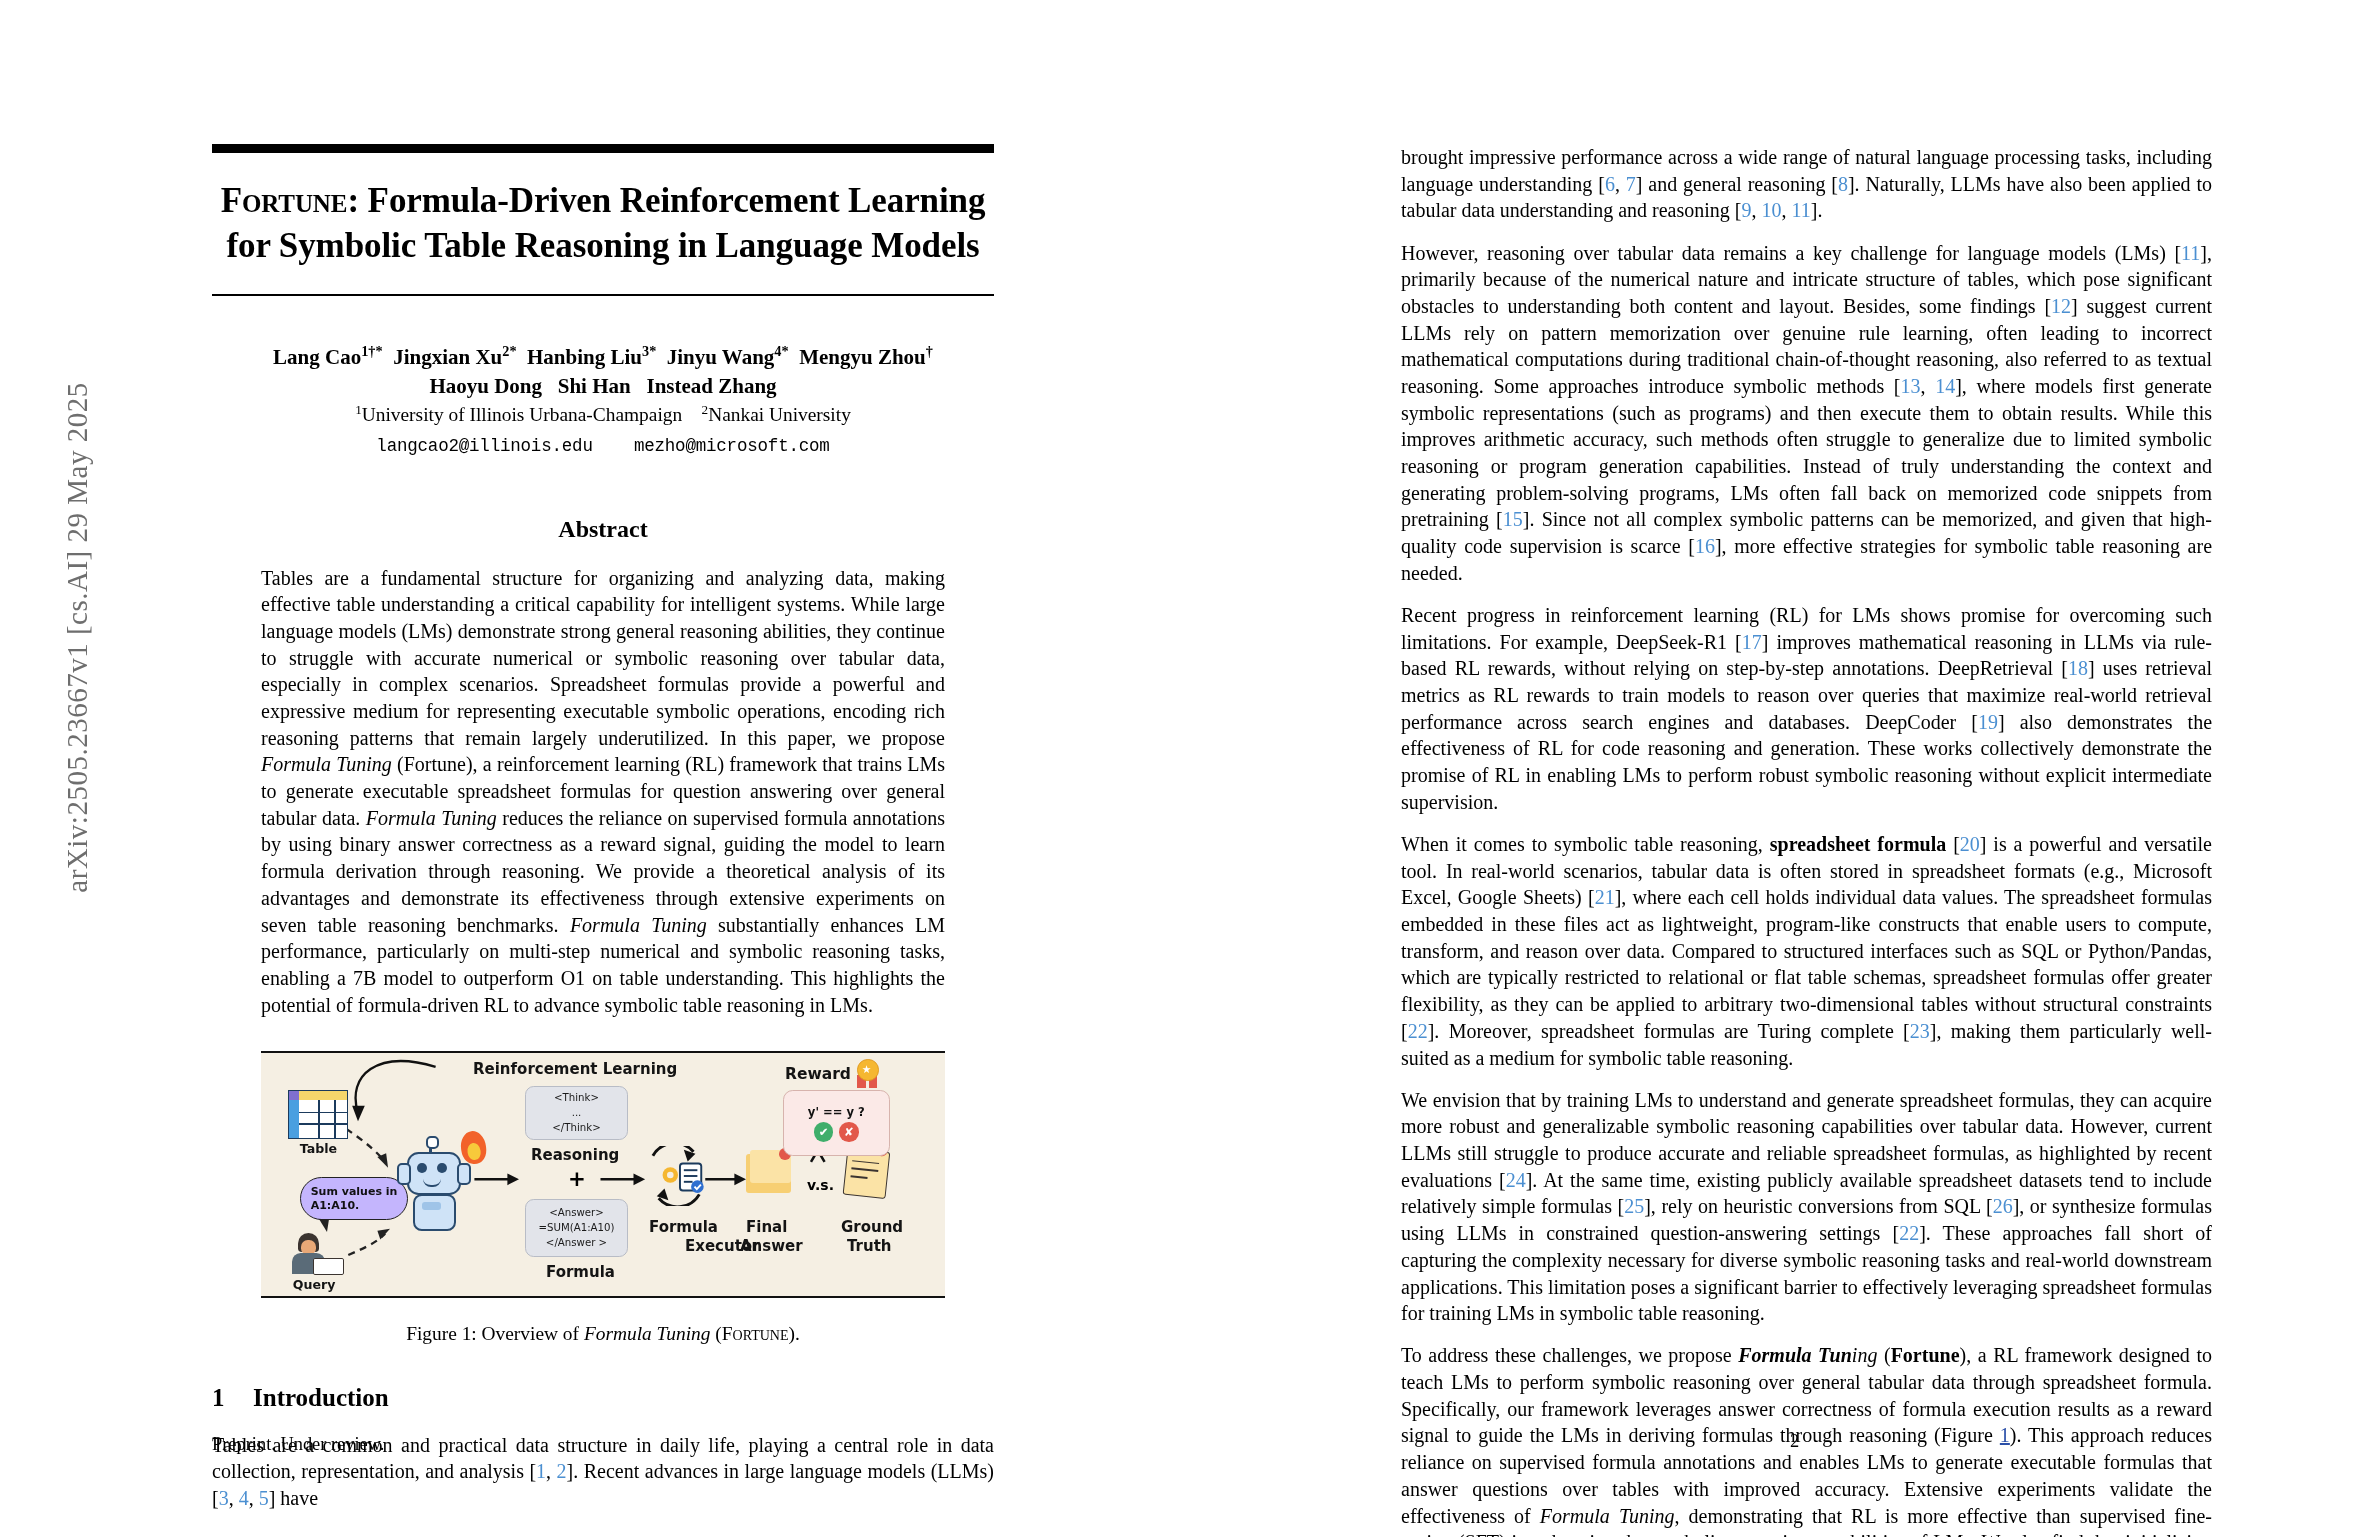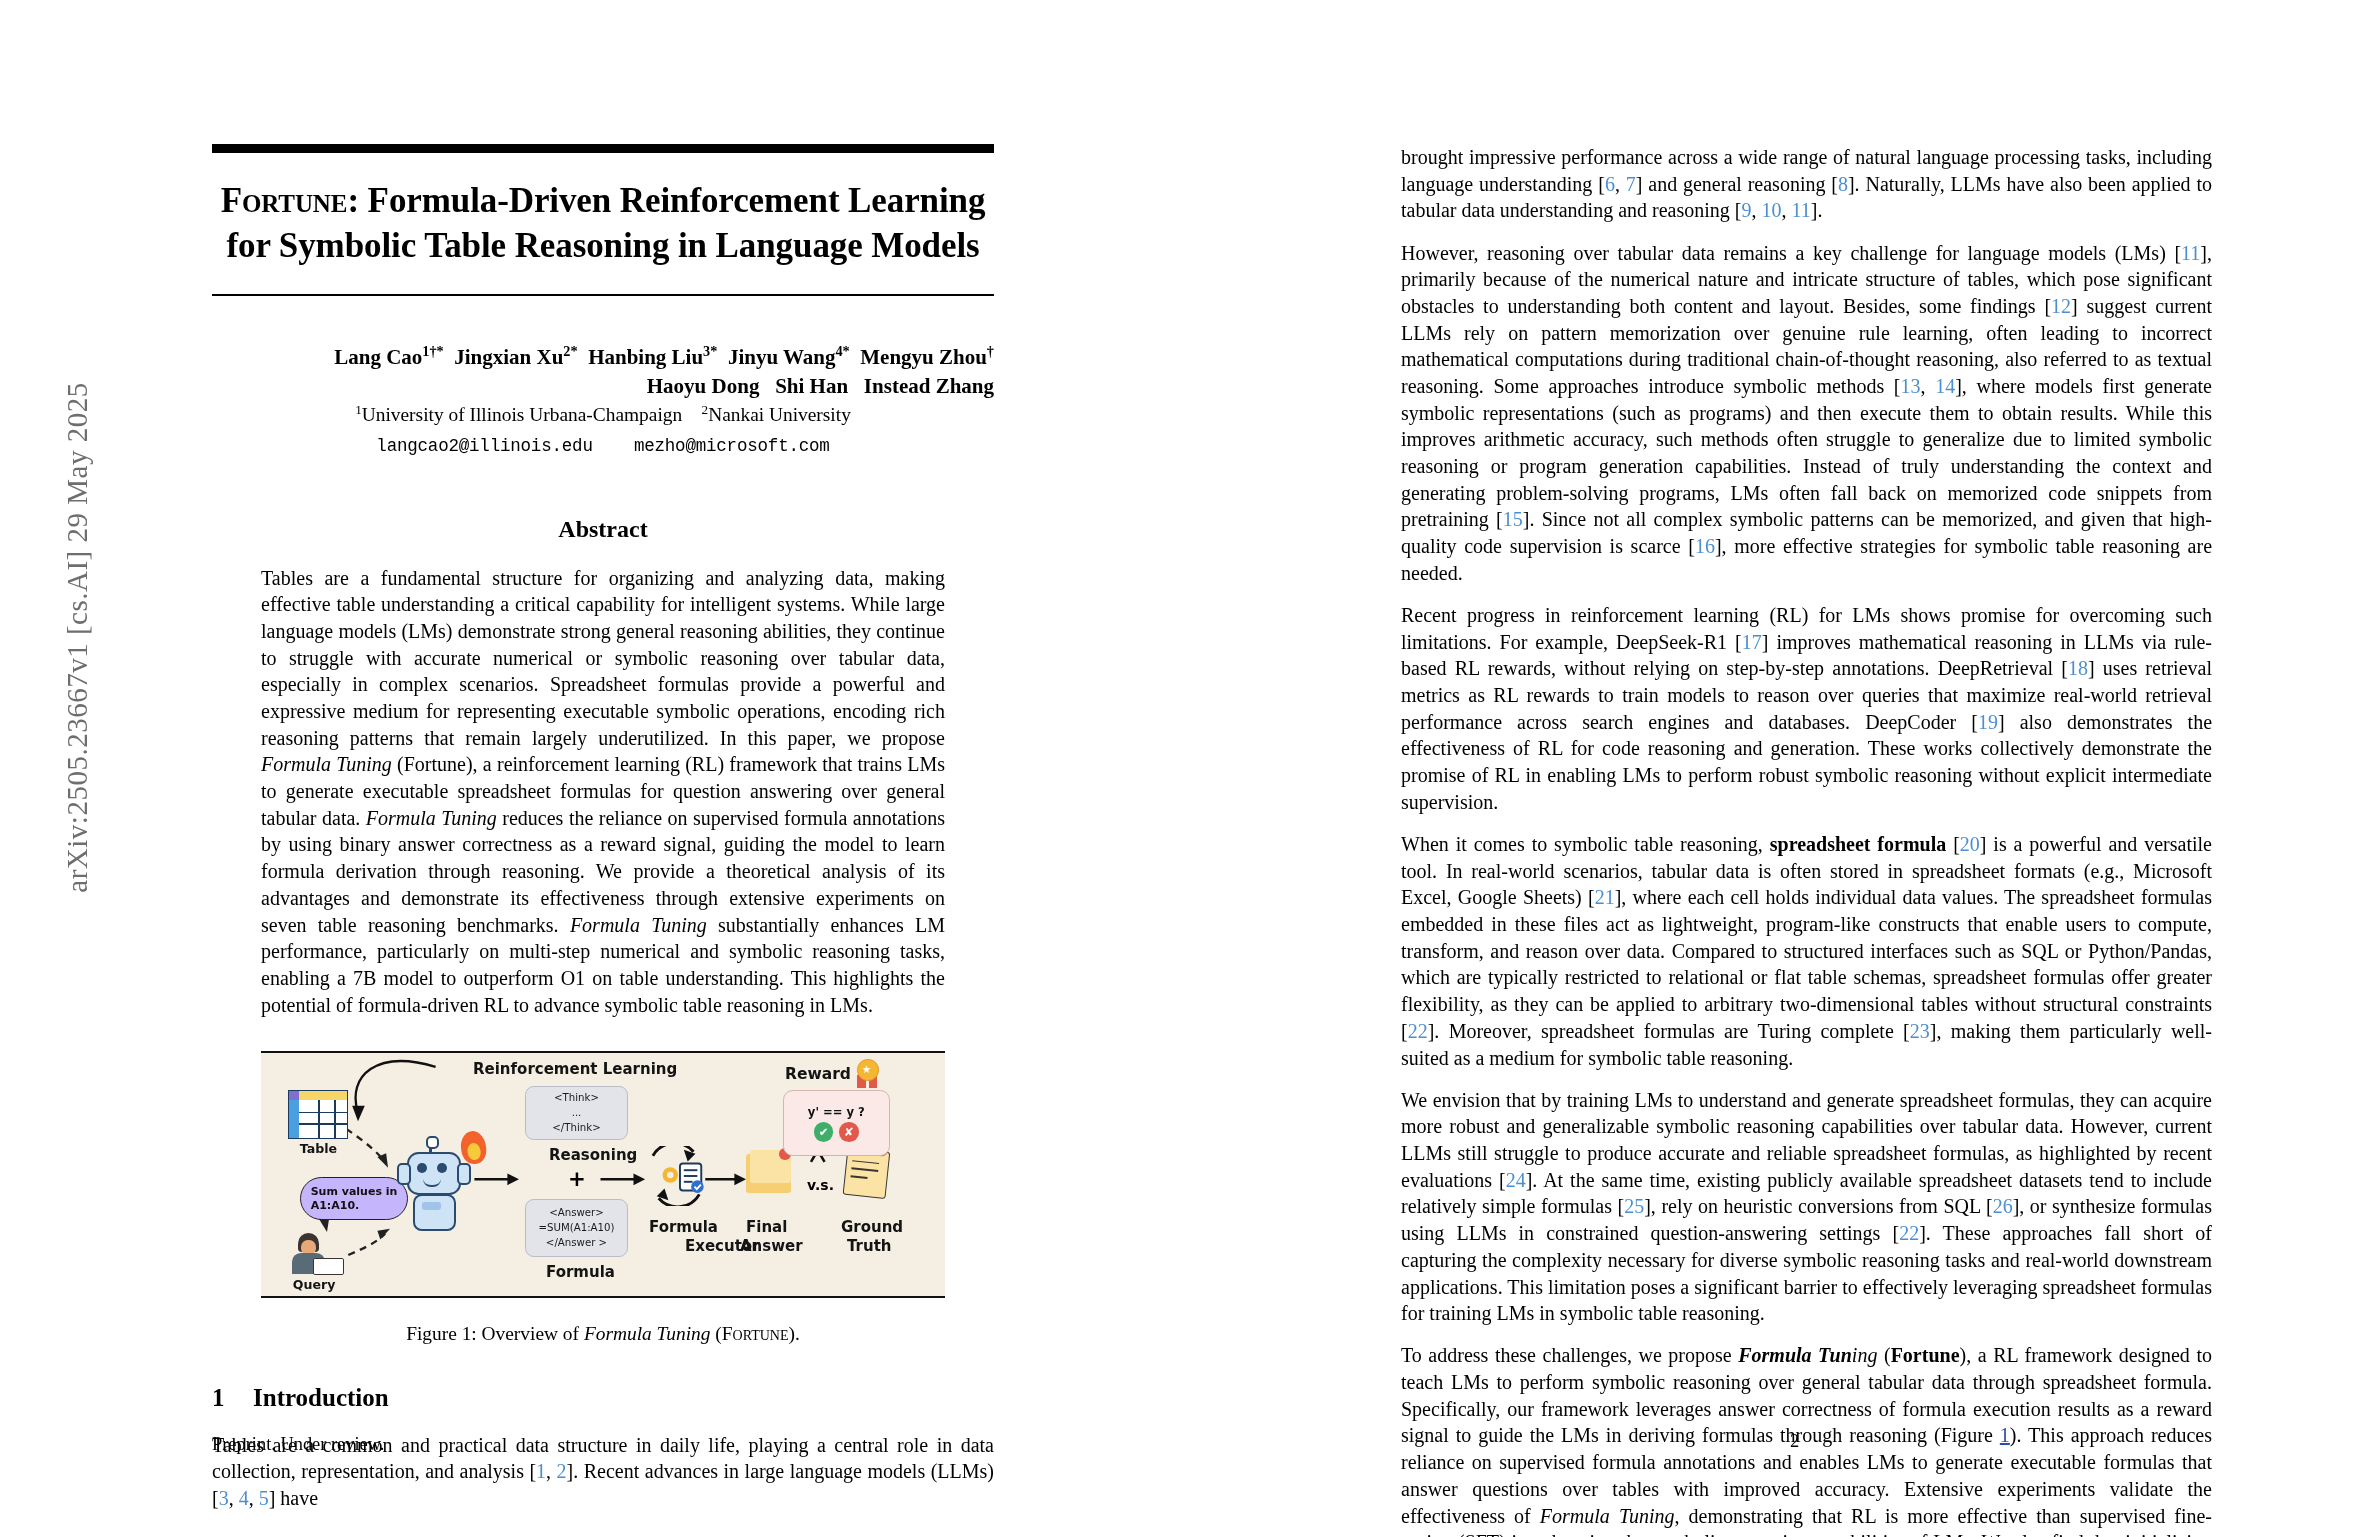--- a/index.html
+++ b/index.html
@@ -77,21 +77,20 @@
 
   
   .authors {
     margin-top: 47px;
     text-align: center;
     font-size: 21px;
     line-height: 1.40;
   }
   .authors .names {
     font-weight: bold;
-    text-align: right;
   }
   .affil {
     font-size: 19.4px;
     line-height: 1.42;
     margin-top: 0;
   }
   .emails {
     font-family: "Liberation Mono", "DejaVu Sans Mono", monospace;
     font-size: 17.5px;
     margin-top: 4.9px;
@@ -370,21 +369,21 @@
 
         <div style="position:absolute;left:200px;top:78px;width:25px;height:33px;background:#f2622a;border-radius:50% 50% 45% 45%;transform:rotate(-8deg);">
           <div style="position:absolute;left:5.8px;top:11.6px;width:13.6px;height:17.5px;background:#f7c93b;border-radius:50% 50% 45% 45%;"></div>
         </div>
 
         <div class="code-box" style="left:264px; top:33px; width:101px; height:52px;">
           <div>&lt;Think&gt;</div>
           <div>...</div>
           <div>&lt;/Think&gt;</div>
         </div>
-        <div class="fg-title" style="left:288px; top:93px;">Reasoning</div>
+        <div class="fg-title" style="left:270px; top:93px;">Reasoning</div>
         <div class="plus-sign" style="left:307px; top:113px;">+</div>
 
         <div class="code-box" style="left:264px; top:146px; width:101px; height:56px;">
           <div>&lt;Answer&gt;</div>
           <div>=SUM(A1:A10)</div>
           <div>&lt;/Answer &gt;</div>
         </div>
         <div class="fg-title" style="left:285px; top:210px;">Formula</div>
 
         <div style="position:absolute;left:386px;top:93px;width:64px;height:60px;">

